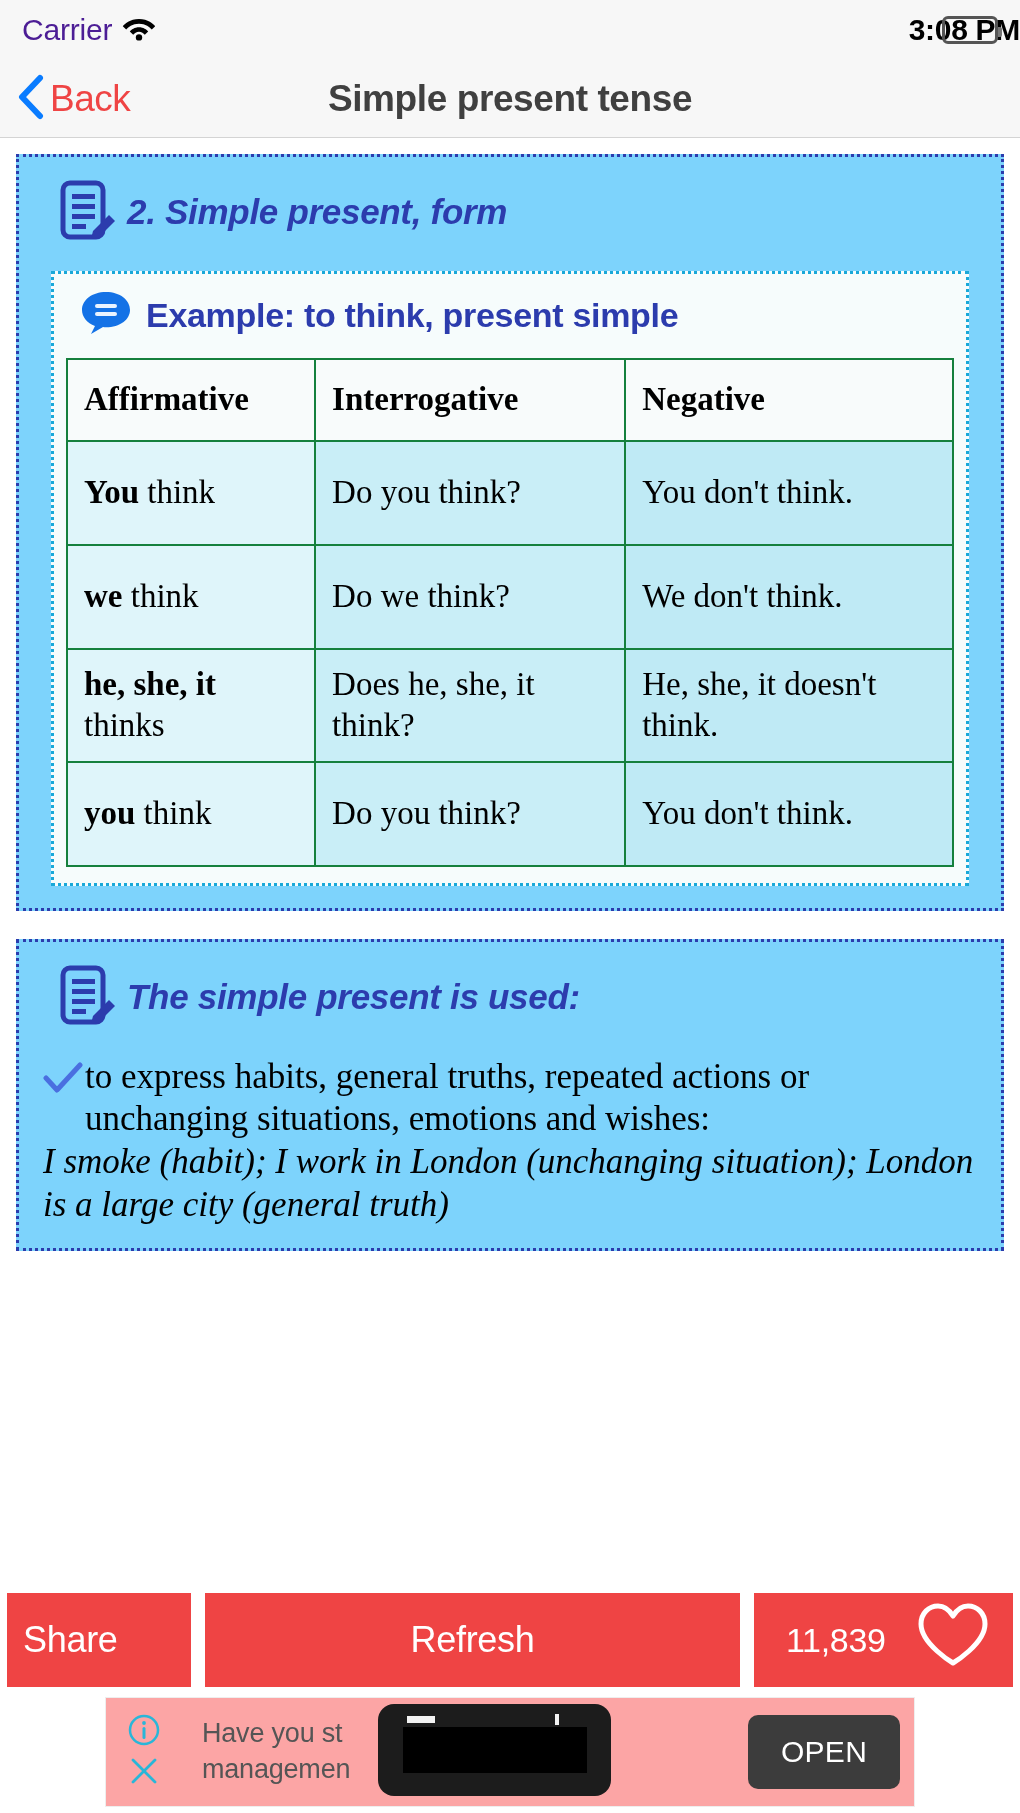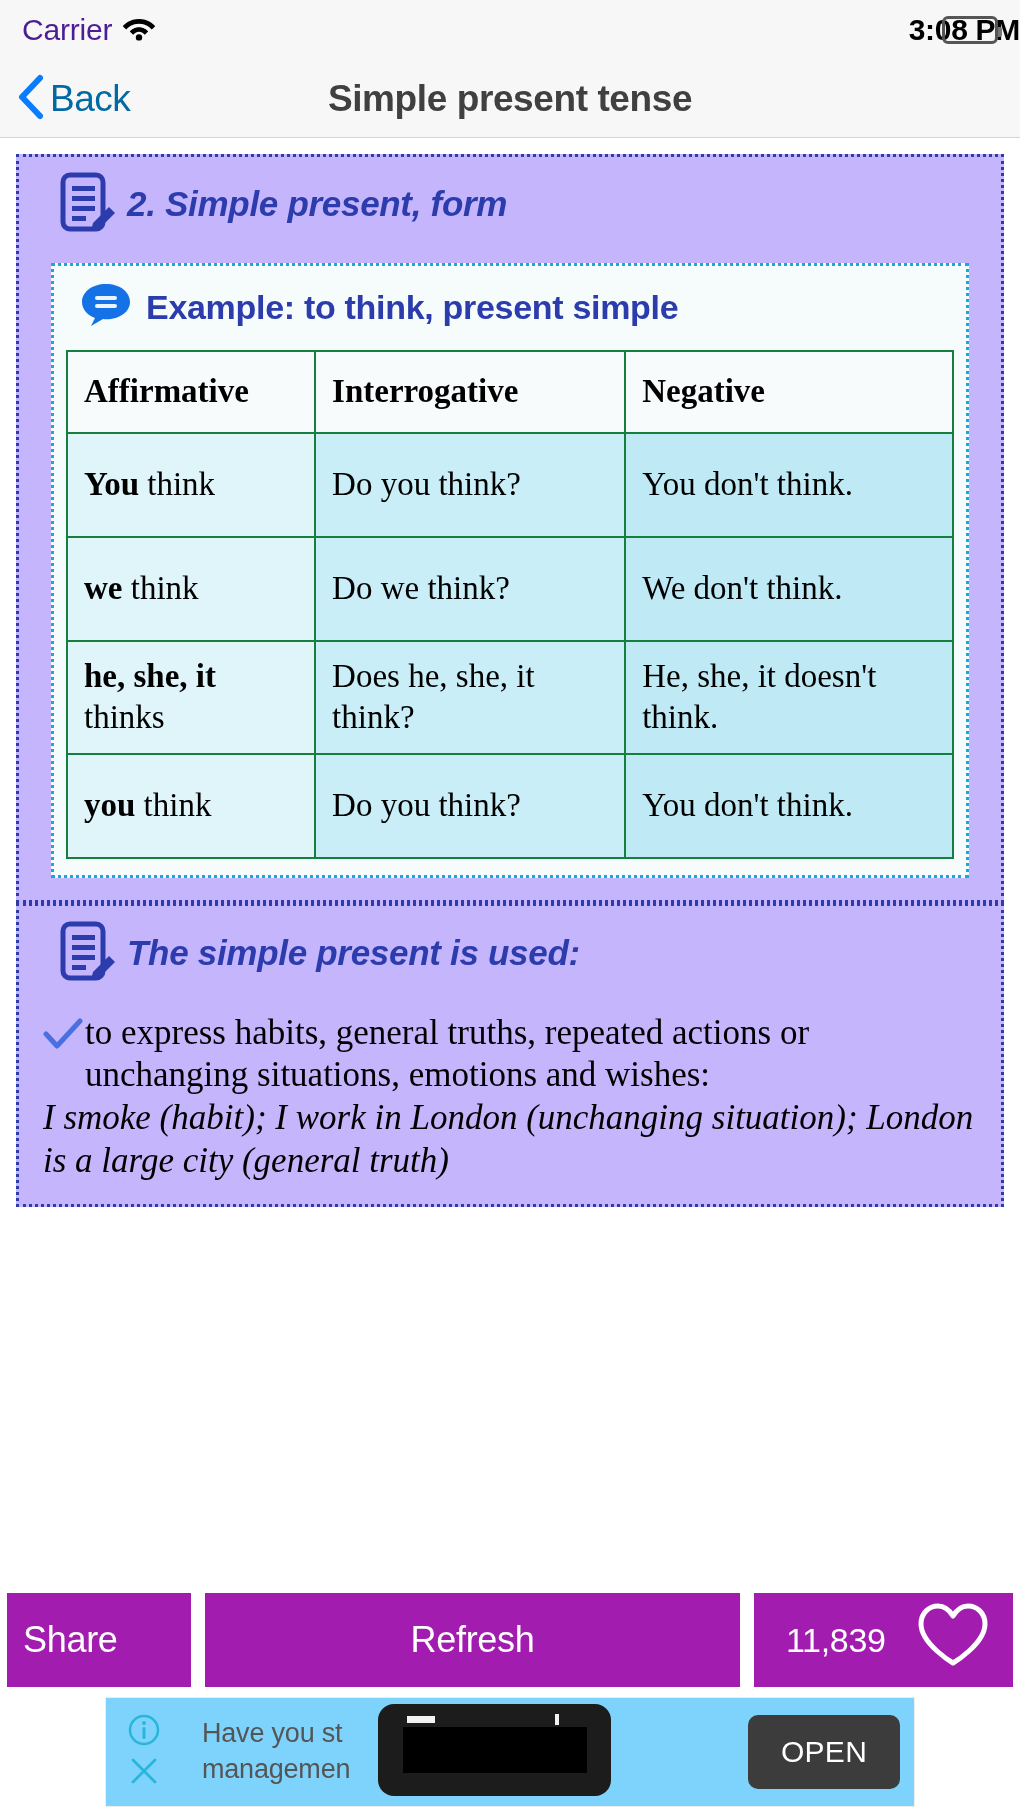--- a/index.html
+++ b/index.html
@@ -93,21 +93,21 @@
     align-items: center;
     gap: 6px;
     padding-left: 18px;
     cursor: pointer;
     position: relative;
     z-index: 2;
   }
   .back-chevron { display: block; }
   .back-label {
     font-size: 37px;
-    color: #0369a1;
+    color: #ef4444;
     letter-spacing: -0.5px;
   }
   .nav-title {
     position: absolute;
     left: 0; right: 0;
     text-align: center;
     font-size: 37px;
     font-weight: bold;
     color: #404040;
     letter-spacing: -0.4px;
@@ -115,23 +115,24 @@
 
   
   .content {
     padding: 16px 16px 0 16px;
     box-sizing: border-box;
     background: #ffffff;
   }
 
   .card-outer {
     border: 3px dotted #2c3cad;
-    background: #c4b5fd;
-    padding: 14px 18px 22px 18px;
-    box-sizing: border-box;
+    background: #7dd3fc;
+    padding: 22px 18px 22px 18px;
+    box-sizing: border-box;
+    margin-bottom: 28px;
   }
 
   .card-heading {
     display: flex;
     align-items: center;
     gap: 12px;
     margin-bottom: 26px;
     padding-left: 22px;
   }
   .card-heading-text {
@@ -221,21 +222,21 @@
     bottom: 123px;
     width: 1020px;
     height: 100px;
     display: flex;
     gap: 8px;
     padding: 0 4px;
     box-sizing: border-box;
     background: #ffffff;
   }
   .tb-btn {
-    background: #a21caf;
+    background: #ef4444;
     border: 3px solid #ffffff;
     color: #ffffff;
     display: flex;
     align-items: center;
     justify-content: center;
     font-size: 36px;
     box-sizing: border-box;
     cursor: pointer;
     letter-spacing: -0.3px;
   }
@@ -257,21 +258,21 @@
     width: 1020px;
     height: 123px;
     background: #ffffff;
     display: flex;
     align-items: center;
     justify-content: center;
   }
   .ad-inner {
     width: 810px;
     height: 110px;
-    background: #7dd3fc;
+    background: #fca5a5;
     border: 1px solid #eeeeee;
     box-sizing: border-box;
     display: flex;
     align-items: center;
     position: relative;
     padding: 0 14px;
   }
   .ad-icons {
     display: flex;
     flex-direction: column;

